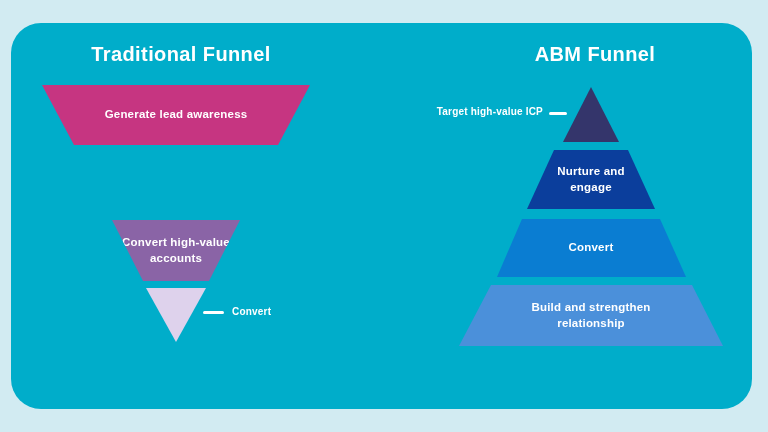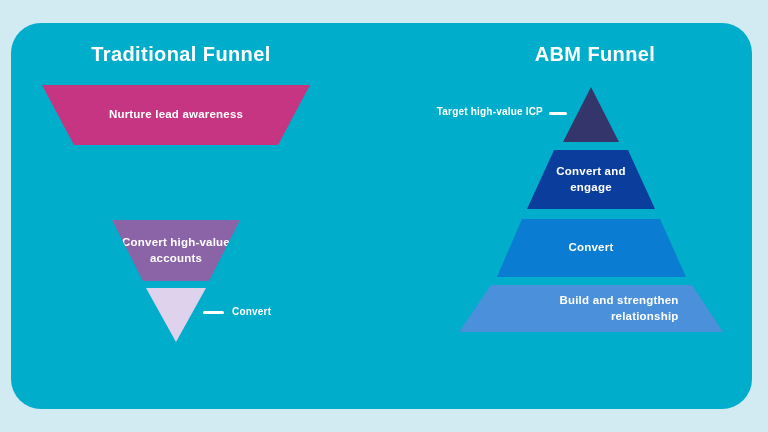--- a/index.html
+++ b/index.html
@@ -51,21 +51,21 @@
   
   #l-seg1 { left: 42px; top: 85px;  width: 268px; height: 60px; clip-path: polygon(0 0, 268px 0, 236px 100%, 32px 100%); }
   #l-seg2 { left: 42px; top: 152px; width: 268px; height: 61px; clip-path: polygon(36px 0, 232px 0, 202px 100%, 66px 100%); }
   #l-seg3 { left: 42px; top: 220px; width: 268px; height: 61px; clip-path: polygon(70px 0, 198px 0, 167px 100%, 101px 100%); }
   #l-seg4 { left: 42px; top: 288px; width: 268px; height: 54px; clip-path: polygon(104px 0, 164px 0, 134px 100%); }
 
   
   #r-seg1 { left: 459px; top: 87px;  width: 264px; height: 55px; clip-path: polygon(132px 0, 160px 100%, 104px 100%); }
   #r-seg2 { left: 459px; top: 150px; width: 264px; height: 59px; clip-path: polygon(95px 0, 169px 0, 196px 100%, 68px 100%); }
   #r-seg3 { left: 459px; top: 219px; width: 264px; height: 58px; clip-path: polygon(63px 0, 201px 0, 227px 100%, 38px 100%); }
-  #r-seg4 { left: 459px; top: 285px; width: 264px; height: 47px; clip-path: polygon(32px 0, 233px 0, 264px 100%, 0 100%); text-align: right; }
+  #r-seg4 { left: 459px; top: 285px; width: 264px; height: 61px; clip-path: polygon(32px 0, 233px 0, 264px 100%, 0 100%); }
 
   .seg .lbl-narrow   { width: 130px; }
   .seg .lbl-narrower { width: 112px; }
   .seg .lbl-wide     { width: 175px; }
 
   .callout-line {
     position: absolute;
     height: 3px;
     background: #ffffff;
     border-radius: 2px;
@@ -88,33 +88,33 @@
 <body>
 
 <div class="stage" style="background: rgb(210, 235, 242);">
 
   <div class="card" style="background: rgb(0, 173, 202);"></div>
 
   <div class="funnel-title" id="title-left">Traditional Funnel</div>
   <div class="funnel-title" id="title-right">ABM Funnel</div>
 
   <div class="seg" id="l-seg1" style="background: rgb(198, 53, 129);">
-    <span>Nurture lead awareness</span>
+    <span>Generate lead awareness</span>
   </div>
   <div class="seg" id="l-seg3" style="background: rgb(138, 100, 166);">
     <span class="lbl-narrow">Convert high-value accounts</span>
   </div>
   <div class="seg" id="l-seg4" style="background: rgb(222, 210, 236);"></div>
 
   <div class="callout-line" id="left-callout-line"></div>
   <div class="callout-text" id="left-callout-text">Convert</div>
 
   <div class="seg" id="r-seg1" style="background: rgb(52, 53, 107);"></div>
   <div class="seg" id="r-seg2" style="background: rgb(11, 62, 156);">
-    <span class="lbl-narrower">Convert and engage</span>
+    <span class="lbl-narrower">Nurture and engage</span>
   </div>
   <div class="seg" id="r-seg3" style="background: rgb(10, 125, 210);">
     <span>Convert</span>
   </div>
   <div class="seg" id="r-seg4" style="background: rgb(75, 144, 218);">
     <span class="lbl-wide">Build and strengthen relationship</span>
   </div>
 
   <div class="callout-text" id="right-callout-text">Target high-value ICP</div>
   <div class="callout-line" id="right-callout-line"></div>

